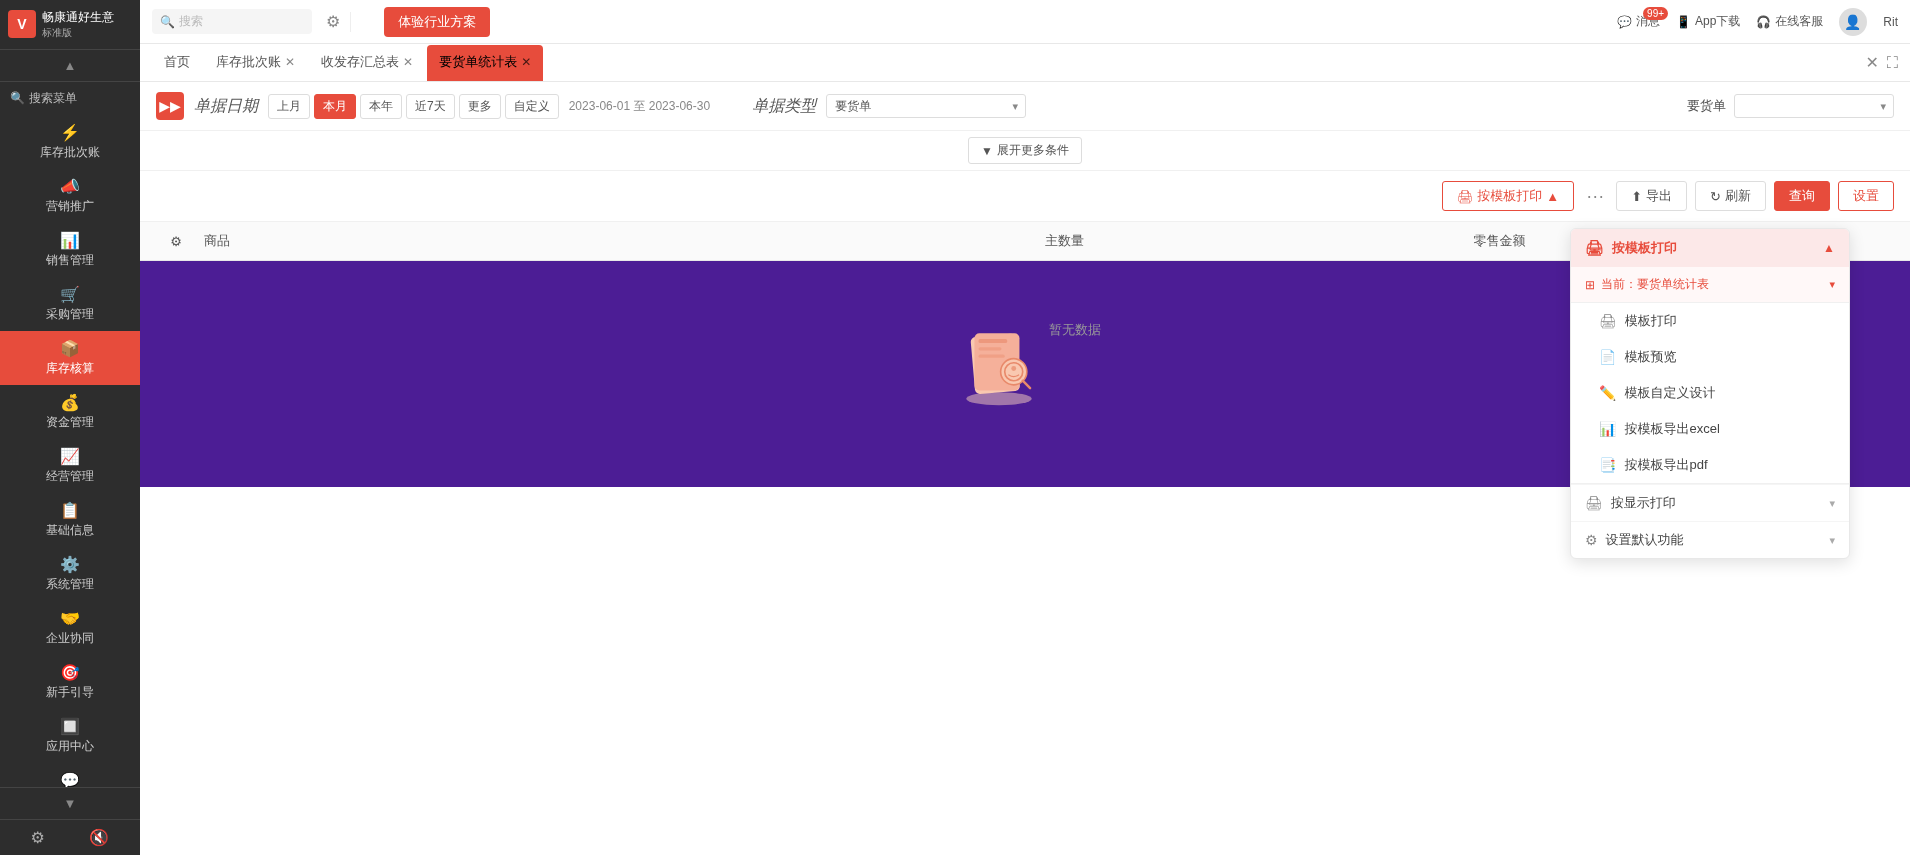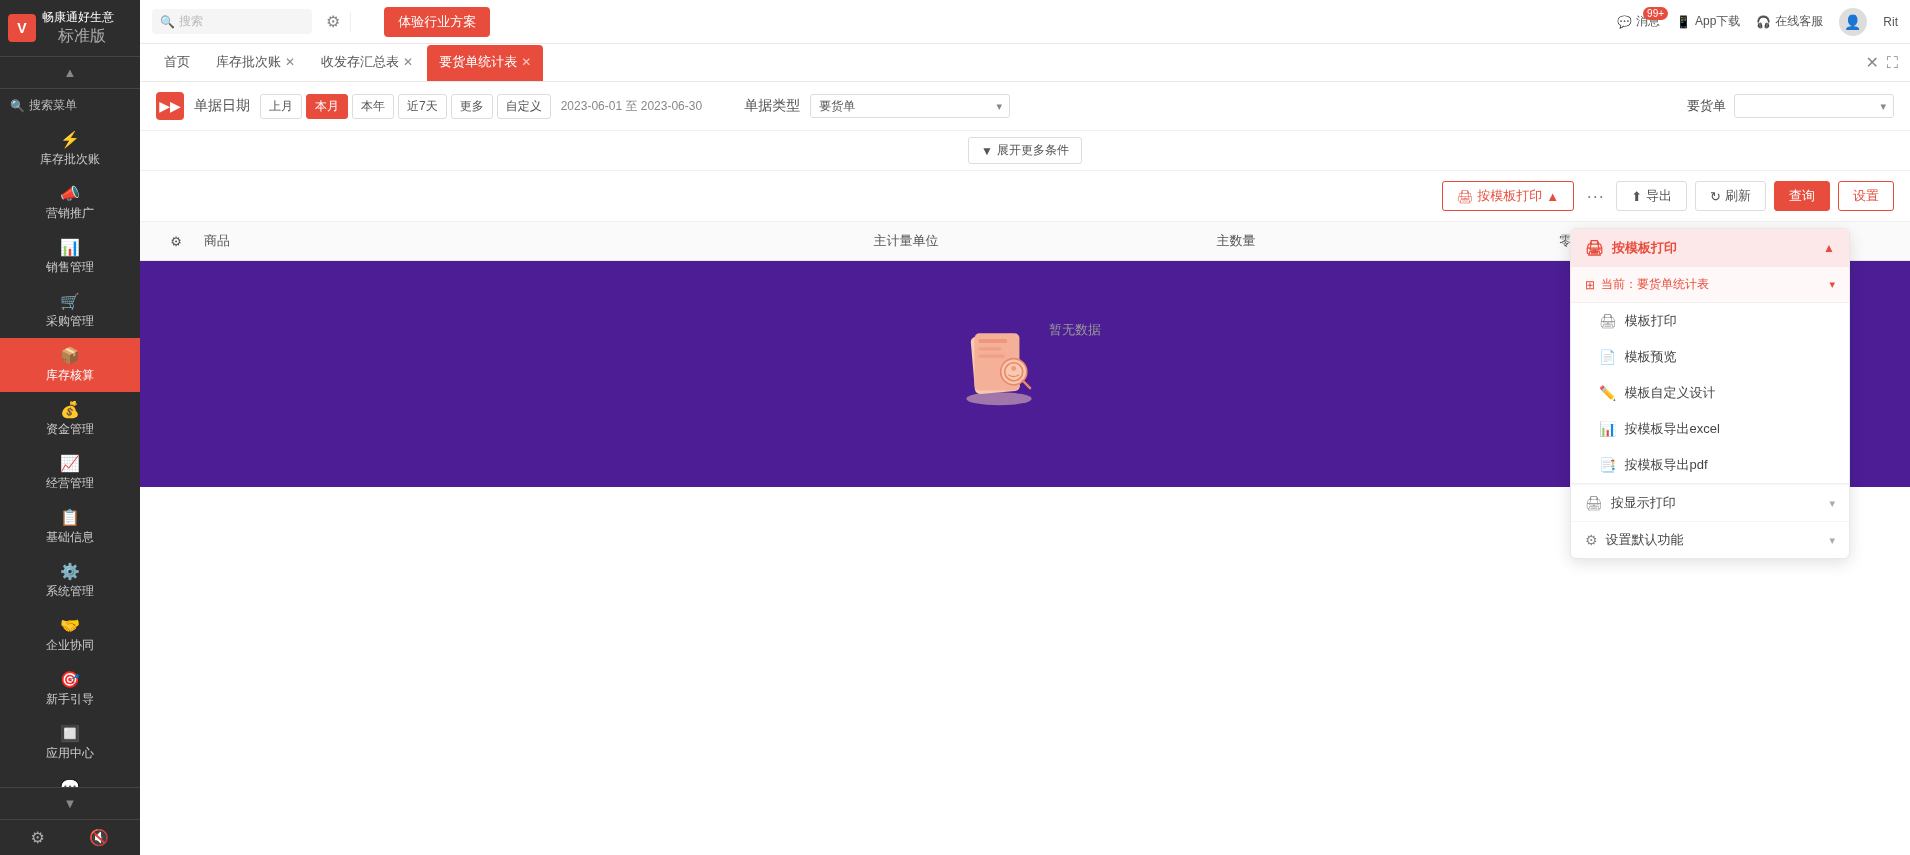--- a/index.html
+++ b/index.html
@@ -33,21 +33,21 @@
       color: white;
       font-size: 14px;
       font-weight: bold;
       flex-shrink: 0;
     }
     .logo-text {
       font-size: 12px;
       color: #fff;
       line-height: 1.3;
     }
-    .logo-text .sub { font-size: 16px; color: #aaa; margin-left: 16px; }
+    .logo-text .sub { font-size: 10px; color: #aaa; }
     .sidebar-search {
       display: flex;
       align-items: center;
       gap: 4px;
       padding: 8px 10px;
       font-size: 12px;
       color: #bbb;
       cursor: pointer;
     }
     .nav-item {
@@ -181,21 +181,21 @@
       padding: 0 12px;
       height: 36px;
       font-size: 13px;
       cursor: pointer;
       color: #555;
       border-bottom: 2px solid transparent;
       white-space: nowrap;
     }
     .tab.active {
       background: #e74c3c;
-      color: #ffffff;
+      color: #000000;
       border-radius: 4px 4px 0 0;
     }
     .tab-close { font-size: 12px; opacity: 0.7; }
     .tab-home { color: #555; }
     .tabbar-right {
       margin-left: auto;
       display: flex;
       align-items: center;
       gap: 8px;
     }
@@ -243,21 +243,21 @@
       background: #e74c3c;
       border-radius: 4px;
       display: flex;
       align-items: center;
       justify-content: center;
       color: white;
       cursor: pointer;
       font-size: 14px;
       flex-shrink: 0;
     }
-    .filter-label { font-size: 14px; color: #555; flex-shrink: 0; }
+    .filter-label { font-size: 16px; color: #555; flex-shrink: 0; font-style: italic; }
     .date-options { display: flex; align-items: center; gap: 4px; }
     .date-btn {
       padding: 3px 8px;
       border: 1px solid #ddd;
       border-radius: 3px;
       font-size: 12px;
       cursor: pointer;
       color: #555;
       background: #fff;
     }
@@ -639,21 +639,20 @@
           </button>
           <button class="action-btn primary">查询</button>
           <button class="action-btn" style="border:1px solid #e74c3c;color:#e74c3c">设置</button>
         </div>
       </div>
 
       <div class="table-container">
         <div class="table-header">
           <div class="th settings">⚙</div>
           <div class="th product">商品</div>
-          <div class="th unit">主计量单位</div>
           <div class="th qty">主数量</div>
           <div class="th amount">零售金额</div>
         </div>
 
         <div class="empty-state">
           <svg class="empty-icon" viewBox="0 0 120 110" fill="none" xmlns="http://www.w3.org/2000/svg">
             <ellipse cx="60" cy="95" rx="40" ry="8" fill="#f5d0c0" opacity="0.5"></ellipse>
             <rect x="25" y="20" width="55" height="70" rx="6" fill="#f9c8b0" transform="rotate(-5 25 20)"></rect>
             <rect x="30" y="15" width="55" height="70" rx="6" fill="#f5b09a"></rect>
             <rect x="35" y="22" width="35" height="5" rx="2" fill="#e8896a" opacity="0.6"></rect>

